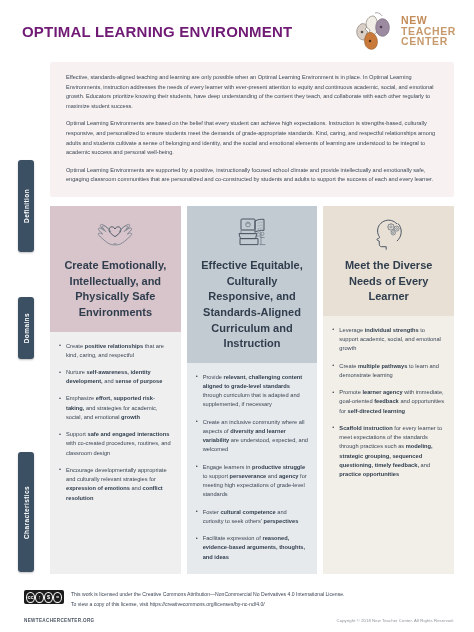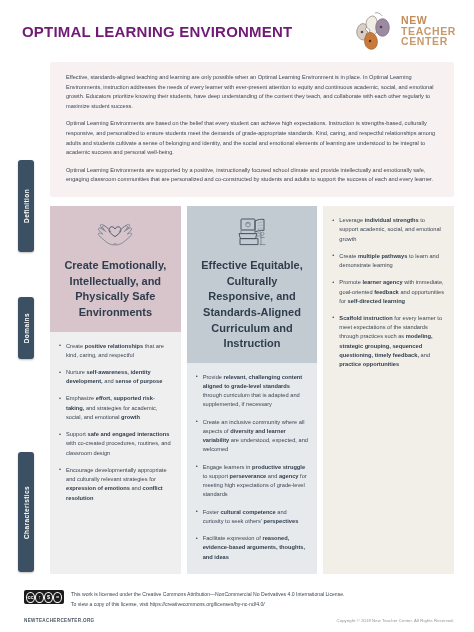--- a/index.html
+++ b/index.html
@@ -206,20 +206,38 @@
             <li>Provide <b>relevant, challenging content aligned to grade-level standards</b> through curriculum that is adapted and supplemented, if necessary</li>
             <li>Create an inclusive community where all aspects of <b>diversity and learner variability</b> are understood, expected, and welcomed</li>
             <li>Engage learners in <b>productive struggle</b> to support <b>perseverance</b> and <b>agency</b> for meeting high expectations of grade-level standards</li>
             <li>Foster <b>cultural competence</b> and curiosity to seek others' <b>perspectives</b></li>
             <li>Facilitate expression of <b>reasoned, evidence-based arguments, thoughts, and ideas</b></li>
           </ul>
         </div>
       </div>
 
       <div class="col c3">
+        <div class="domain-card">
+          <div class="domain-icon">
+            <svg width="40" height="32" viewBox="0 0 40 32">
+              <path d="M28 6c-3-3.2-7.4-4.6-11.4-3.4C11.8 4 8.6 8 8.6 13c0 2.4.7 4 1.6 5.4.6.9.3 1.7-.5 2l-1.3.5c-.7.3-.8 1 0 1.4l1.9.9v3.2c0 1.3 1 2.3 2.3 2.3h4.6v3" fill="none" stroke="#4a5563" stroke-width="1"></path>
+              <path d="M29 5.5c2.3 2.4 3.4 5.6 3.2 8.8-.2 3.6-1.9 6.8-4.3 8.8" fill="none" stroke="#4a5563" stroke-width="1"></path>
+              <circle cx="22" cy="9" r="3.1" fill="none" stroke="#7c858f" stroke-width=".9"></circle>
+              <circle cx="22" cy="9" r="1.1" fill="none" stroke="#7c858f" stroke-width=".8"></circle>
+              <circle cx="27.6" cy="10.6" r="2.5" fill="none" stroke="#7c858f" stroke-width=".9"></circle>
+              <circle cx="27.6" cy="10.6" r=".9" fill="none" stroke="#7c858f" stroke-width=".8"></circle>
+              <circle cx="24.3" cy="14.8" r="2.2" fill="none" stroke="#7c858f" stroke-width=".9"></circle>
+              <circle cx="24.3" cy="14.8" r=".8" fill="none" stroke="#7c858f" stroke-width=".8"></circle>
+              <g stroke="#7c858f" stroke-width=".8">
+                <path d="M22 5.4v1M22 12.6v1M18.4 9h1M24.6 9h1M19.4 6.4l.7.7M24.6 6.4l-.7.7M19.4 11.6l.7-.7M24.6 11.6l-.7-.7"></path>
+              </g>
+            </svg>
+          </div>
+          <div class="domain-title">Meet the Diverse Needs of Every Learner</div>
+        </div>
         <div class="char-card">
           <ul>
             <li>Leverage <b>individual strengths</b> to support academic, social, and emotional growth</li>
             <li>Create <b>multiple pathways</b> to learn and demonstrate learning</li>
             <li>Promote <b>learner agency</b> with immediate, goal-oriented <b>feedback</b> and opportunities for <b>self-directed learning</b></li>
             <li><b>Scaffold instruction</b> for every learner to meet expectations of the standards through practices such as <b>modeling, strategic grouping, sequenced questioning, timely feedback,</b> and <b>practice opportunities</b></li>
           </ul>
         </div>
       </div>
 

